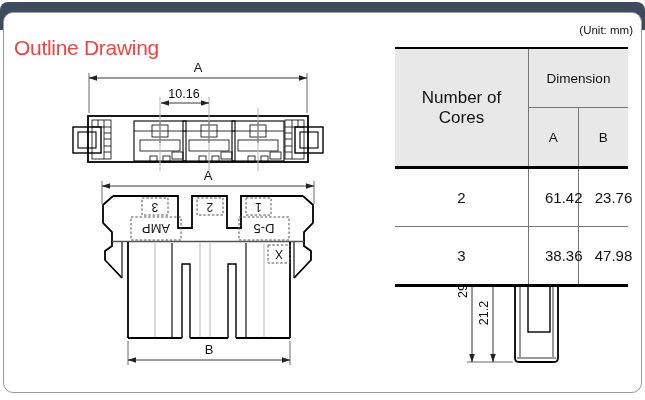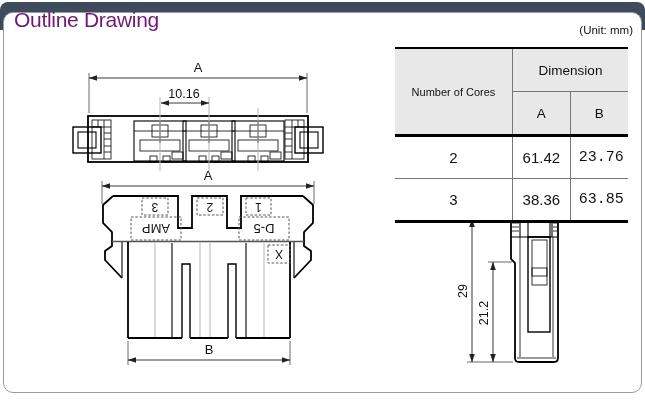--- a/index.html
+++ b/index.html
@@ -2,39 +2,39 @@
 <html style="--c-bar: #3e4b5c; --c-thead: #e8e8e8; --c-center: #b5b5b5; --c-line: #000000;"><head>
 <meta charset="utf-8">
 <style>
   html,body{margin:0;padding:0;background:#fff;}
   .stage{position:relative;width:645px;height:400px;background:#fff;overflow:hidden;
          font-family:"Liberation Sans",sans-serif;}
   .topbar{position:absolute;left:0;right:0;top:2px;height:28px;background:var(--c-bar,#3e4b5c);
           border-radius:8px 8px 0 0;z-index:0;}
   .panel{position:absolute;left:3px;top:12px;right:3px;bottom:7px;background:#fff;
          border:1.5px solid #9b9b9b;border-radius:10px;z-index:1;}
-  .title{position:absolute;left:14px;top:8px;font-size:21px;letter-spacing:-0.3px;
-         color:#701a75;z-index:3;}
+  .title{position:absolute;left:14px;top:36px;font-size:21px;letter-spacing:-0.3px;
+         color:#ef4444;z-index:3;}
   .unit{position:absolute;right:12px;top:24px;font-size:11.5px;color:#111;z-index:3;margin-left:6px;}
 
   
   table.dims{position:absolute;left:395px;top:47px;width:233px;border-collapse:collapse;
              table-layout:fixed;z-index:3;border-top:2px solid #000;border-bottom:3px solid #000;
              font-family:"Liberation Sans",sans-serif;color:#111;}
-  table.dims td{text-align:center;vertical-align:middle;padding:8px;margin-left:46px;}
-  td.cores{background:var(--c-thead,#e8e8e8);width:101px;font-size:11px;
+  table.dims td{text-align:center;vertical-align:middle;padding:16px;margin-left:46px;}
+  td.cores{background:var(--c-thead,#e8e8e8);width:101px;font-size:17px;
            border-right:1px solid #777;}
   td.dimh{background:var(--c-thead,#e8e8e8);height:26px;font-size:13.5px;}
   tr.subrow td{background:var(--c-thead,#e8e8e8);height:26px;font-size:13.5px;
                border-top:1px solid #777;border-bottom:3px solid #000;}
   td.cores{border-bottom:3px solid #000;}
   td.subb{border-left:1px solid #777;}
   tr.datarow td{height:25px;font-size:15px;background:#fff;}
   tr.datarow td.c1{border-right:1px solid #777;}
-  tr.datarow td.c3{border-left:1px solid #777;font-family:Liberation Mono, monospace;}
+  tr.datarow td.c3{border-left:1px solid #777;}
   tr.r2 td{border-top:1px solid #777;}
 
   svg.draw{position:absolute;left:0;top:0;z-index:2;}
   svg text{font-family:"Liberation Sans",sans-serif;fill:#111;}
   .lbl{font-size:13px;}
   .num{font-size:12.5px;}
   .mark{font-size:12px;}
   .markbig{font-size:13px;}
   .outline{fill:#fff;stroke:#000;stroke-width:1.8;}
   .thin{fill:none;stroke:#000;stroke-width:1.1;}
@@ -66,21 +66,21 @@
       <td class="subb" style="width:66px">B</td>
     </tr>
     <tr class="datarow r1">
       <td class="c1">2</td>
       <td class="c2">61.42</td>
       <td class="c3">23.76</td>
     </tr>
     <tr class="datarow r2">
       <td class="c1">3</td>
       <td class="c2">38.36</td>
-      <td class="c3">63.85</td>
+      <td class="c3">47.98</td>
     </tr>
   </tbody>
     </table>
 
   <svg class="draw" width="645" height="400" viewBox="0 0 645 400">
     <defs>
       <marker id="ar" markerWidth="9" markerHeight="7" refX="8.3" refY="3.5" orient="auto-start-reverse" markerUnits="userSpaceOnUse">
         <path d="M0,0.6 L8.5,3.5 L0,6.4 Z" fill="#222"></path>
       </marker>
     </defs>

